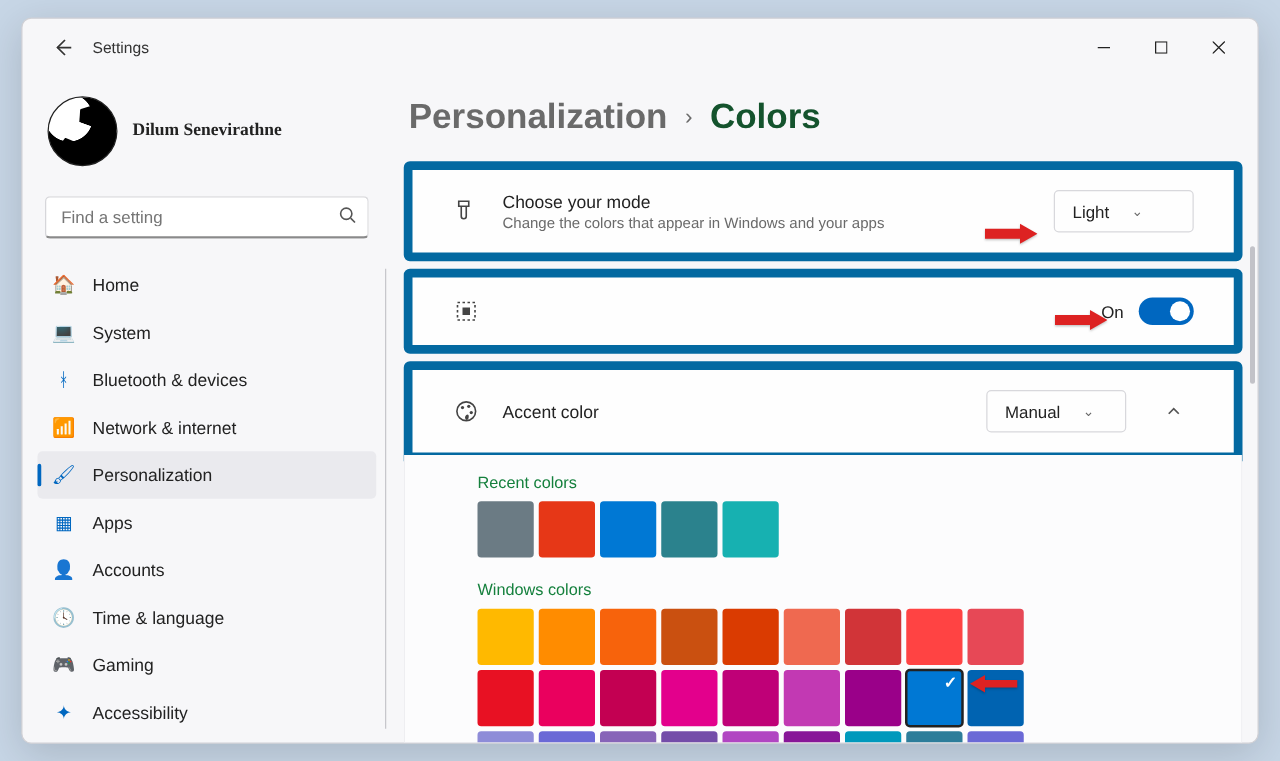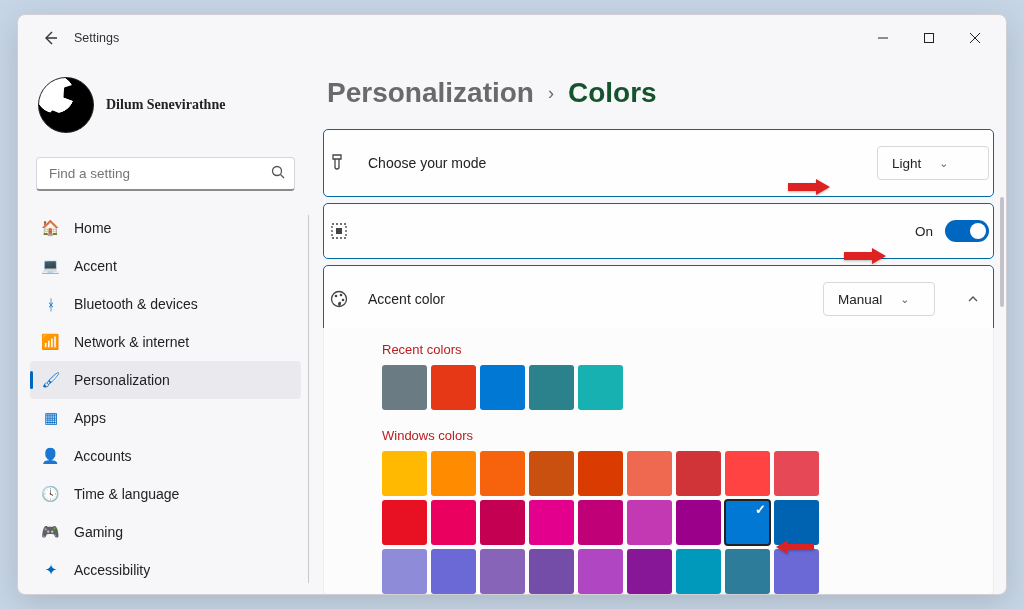--- a/index.html
+++ b/index.html
@@ -26,34 +26,34 @@
   .nav-outer::after { content:""; position:absolute; right:0; top:6px; bottom:6px; width:1px; background:#c7c7cc; }
   .nav-item { display:flex; align-items:center; gap:14px; height:38px; padding: 0 12px; border-radius:4px; font-size:14px; color:#222; cursor:pointer;}
   .nav-item.selected { background:#eaeaee; position:relative;}
   .nav-item.selected::before { content:""; position:absolute; left:0; top:10px; bottom:10px; width:3px; background:#0067c0; border-radius:2px;}
   .nicon { width:18px; height:18px; display:flex;align-items:center;justify-content:center; font-size:15px;}
   .main { flex:1; padding: 8px 8px 8px 8px; overflow:hidden; position:relative;}
   .breadcrumbs { display:flex; align-items:center; gap:14px; padding: 8px 8px 20px 6px;}
   .bc-a { font-size:28px; color:#6a6a6a; font-weight:600;}
   .bc-sep { color:#6a6a6a; font-size:18px;}
   .bc-b { font-size:28px; color:#14532d; font-weight:600;}
-  .card { background:#fefefe; border:1px solid #0369a1; border-radius:5px; padding: 16px 4px; margin: 0 4px 6px 2px; display:flex; align-items:center; gap:18px;}
+  .card { background:#fefefe; border:7px solid #0369a1; border-radius:5px; padding: 16px 32px; margin: 0 4px 6px 2px; display:flex; align-items:center; gap:18px;}
   .cicon { width:22px; height:22px; color:#444; display:flex;align-items:center;justify-content:center;}
   .ctext { flex:1; }
   .ctitle { font-size:14px; color:#222; font-weight:400;}
   .cdesc { font-size:12px; color:#6a6a6a; margin-top:2px;}
   .dropdown { border:1px solid #d8d8dc; border-radius:4px; background:#fefefe; height:34px; min-width:112px; padding:0 10px 0 14px; display:flex;align-items:center; gap:18px; font-size:13.5px; color:#222; cursor:pointer;}
   .dropdown .chev { font-size:11px; color:#666;}
   .toggle-row { display:flex; align-items:center; gap:12px;}
   .toggle-label { font-size:13.5px; color:#222;}
   .toggle { width:44px; height:22px; border-radius:11px; background:#0067c0; position:relative; cursor:pointer;}
   .toggle::after { content:""; position:absolute; width:16px;height:16px; border-radius:50%; background:#fff; right:3px; top:3px;}
   .expander { width:32px; height:32px; display:flex;align-items:center;justify-content:center; color:#555; cursor:pointer; font-size:12px; margin-left:4px;}
   .colors-panel { background:#fcfcfd; border:1px solid #eeeef1; border-top:none; border-radius:0 0 5px 5px; margin:-5px 4px 0 2px; padding: 14px 10px 0 58px;}
-  .section-label { font-size:13px; color:#b91c1c; margin-bottom:8px;}
+  .section-label { font-size:13px; color:#15803d; margin-bottom:8px;}
   .swatch-row { display:flex; gap:4px; flex-wrap:wrap; margin-bottom:18px;}
   .swatch { width:45px; height:45px; border-radius:3px; cursor:pointer; position:relative;}
   .swatch.selected { outline:2px solid #222; outline-offset:-1px;}
   .swatch.selected::after { content:"✓"; position:absolute; top:2px; right:4px; color:#fff; font-size:13px; font-weight:bold;}
   .grid { display:grid; grid-template-columns: repeat(9, 45px); gap:4px;}
   .arrow { position:absolute; display:flex; align-items:center; pointer-events:none;}
   .arrow svg { filter: drop-shadow(0 1px 1px rgba(0,0,0,.25)); }
   .scrollbar { position:absolute; right:2px; top:136px; width:4px; height:110px; background:#c2c2c8; border-radius:2px;}
 
 </style>
@@ -105,21 +105,21 @@
         </span>
       </div>
       <div class="nav-outer">
         <div class="nav" id="nav">
             <div class="nav-item">
               <span class="nicon" style="color: rgb(224, 138, 44);">🏠</span>
               <span>Home</span>
             </div>
             <div class="nav-item">
               <span class="nicon" style="color: rgb(0, 103, 192);">💻</span>
-              <span>Accent</span>
+              <span>System</span>
             </div>
             <div class="nav-item">
               <span class="nicon" style="color: rgb(0, 103, 192);">ᚼ</span>
               <span>Bluetooth &amp; devices</span>
             </div>
             <div class="nav-item">
               <span class="nicon" style="color: rgb(0, 153, 229);">📶</span>
               <span>Network &amp; internet</span>
             </div>
             <div class="nav-item selected">
@@ -158,20 +158,21 @@
       </div>
 
       <div class="card">
         <div class="cicon">
           <svg width="20" height="20" viewBox="0 0 20 20">
               <path d="M4 2 h8 v4 h-8 z M6 6 v8 q0 2 2 2 q2 0 2 -2 v-8" stroke="#444" stroke-width="1.3" fill="none"></path>
             </svg>
         </div>
         <div class="ctext">
           <div class="ctitle">Choose your mode</div>
+          <div class="cdesc">Change the colors that appear in Windows and your apps</div>
         </div>
         <div class="dropdown">
           <span>Light</span>
           <span class="chev">⌄</span>
         </div>
       </div>
 
       <div class="card">
         <div class="cicon">
           <svg width="20" height="20" viewBox="0 0 20 20">

